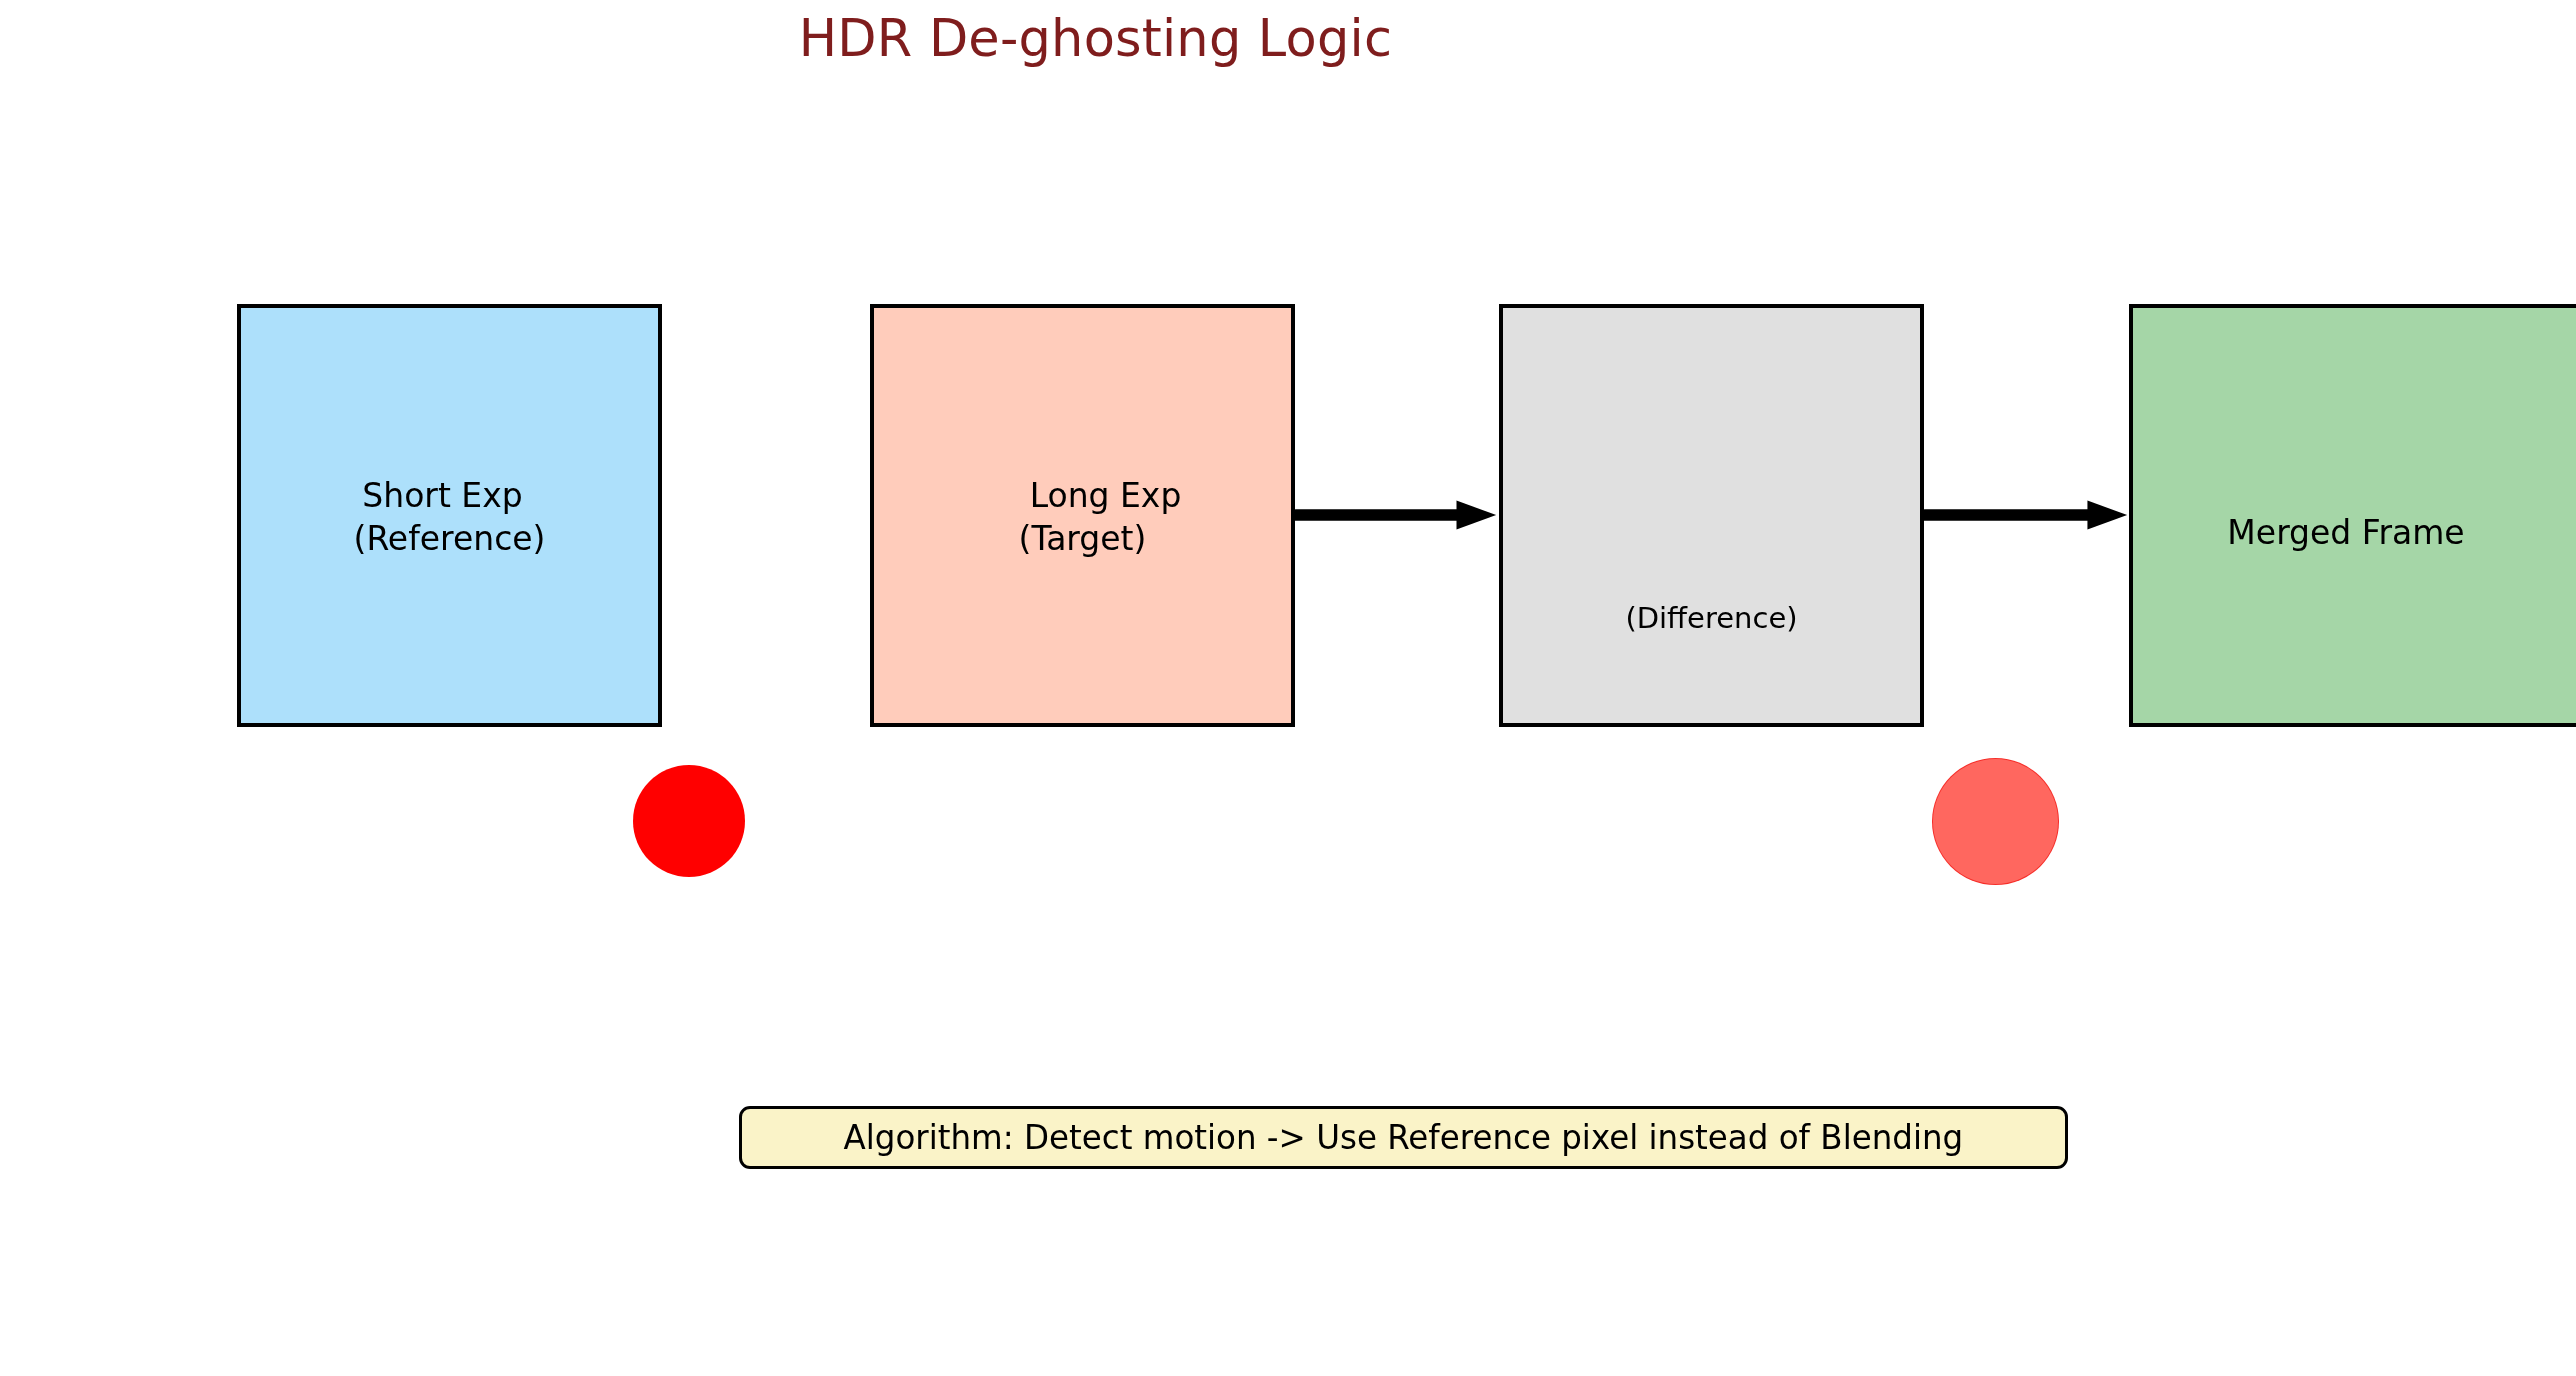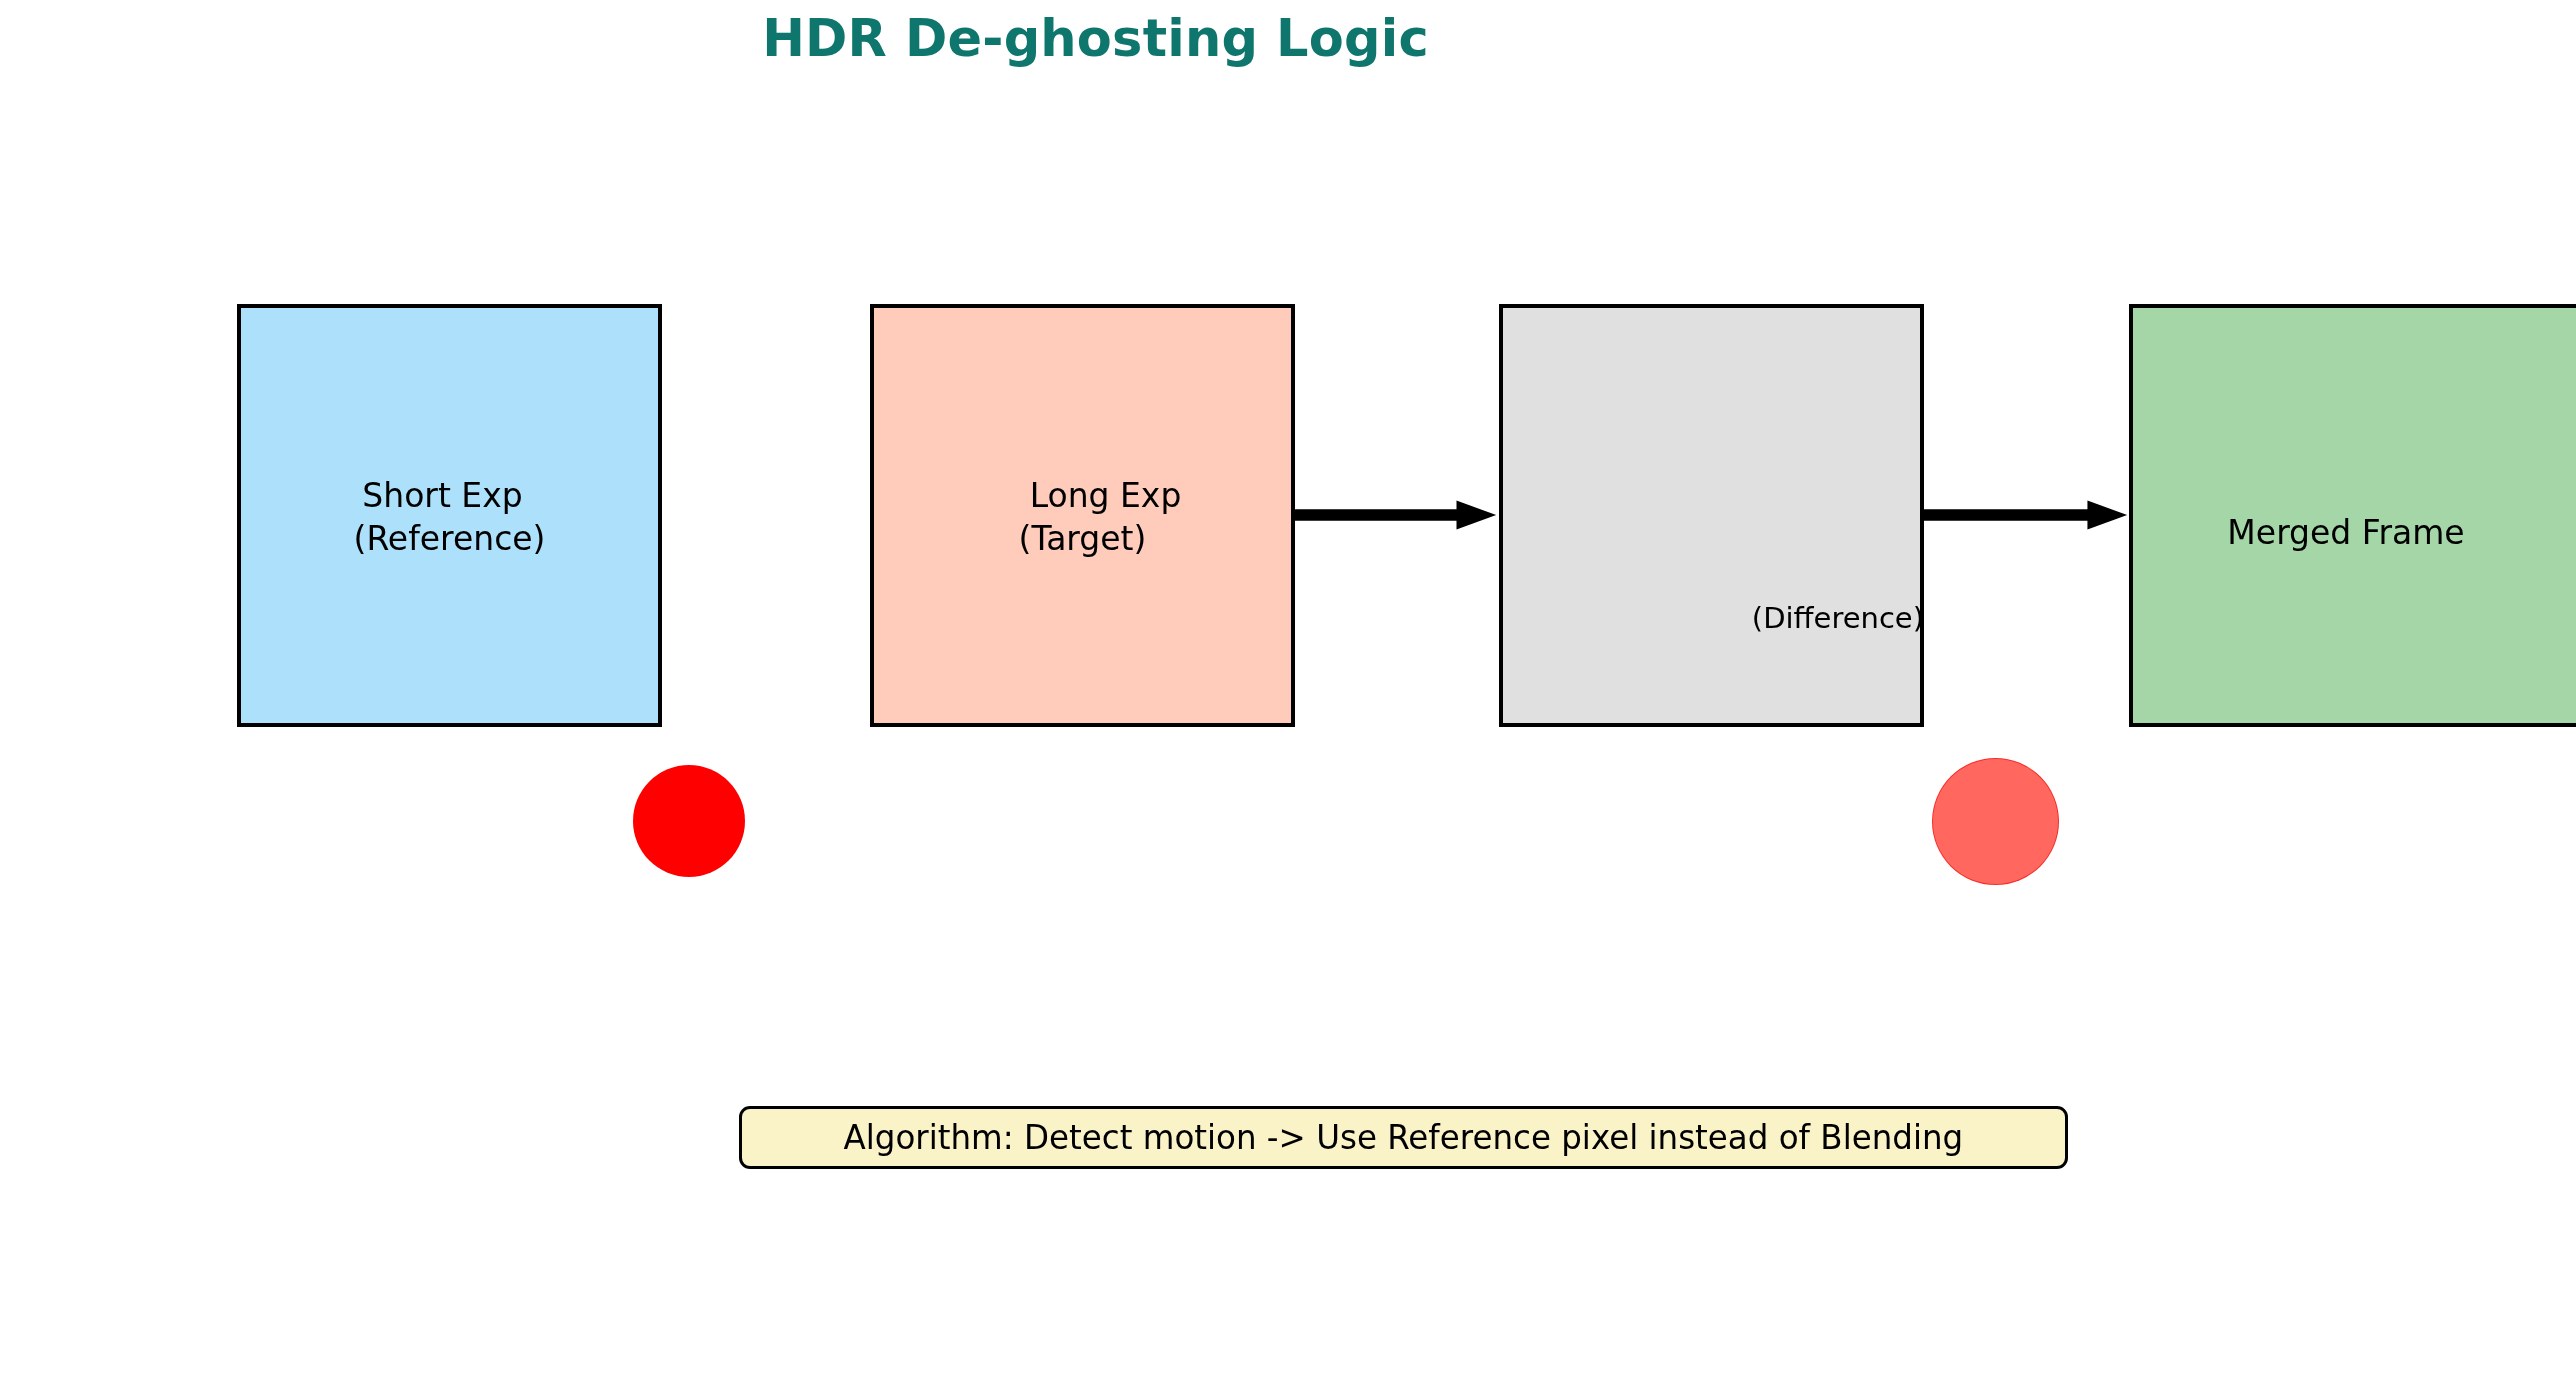--- a/index.html
+++ b/index.html
@@ -24,24 +24,24 @@
   }
 
   
   .title {
     position: absolute;
     left: 0;
     top: 12.7px;
     width: 2191px;
     text-align: center;
     font-size: 51px;
-    font-weight: 700;
+    font-weight: 400;
     letter-spacing: 0.2px;
     line-height: 1.0;
-    color: #0f766e;
+    color: #7f1d1d;
     white-space: nowrap;
   }
 
   
   .frame {
     position: absolute;
     box-sizing: border-box;
     border: 4.5px solid #000000;
   }
   .frame-label {
@@ -130,21 +130,21 @@
   <div class="frame-label label-two-line" style="left:237px; top:475px; width:411px;">Short Exp</div>
   <div class="frame-label label-two-line" style="left:237px; top:518px; width:425px;">(Reference)</div>
 
   <div class="frame" id="frame-long">
     <div class="circle" id="circle-long"></div>
   </div>
   <div class="frame-label label-two-line" style="left:870px; top:475px; width:471px;text-align:center;">Long Exp</div>
   <div class="frame-label label-two-line" style="left:870px; top:518px; width:425px;">(Target)</div>
 
   <div class="frame" id="frame-mask"></div>
-  <div class="frame-label" style="left:1499px; top:597px; width:425px; font-size:29px;text-align:right;">(Difference)</div>
+  <div class="frame-label" style="left:1499px; top:597px; width:425px; font-size:29px;">(Difference)</div>
 
   <div class="frame" id="frame-merged"></div>
   <div class="frame-label" style="left:2129px; top:512px; width:434px;">Merged Frame</div>
 
   <svg class="arrow" id="arrow-1" viewBox="0 0 226 40" preserveAspectRatio="none">
     <line x1="2" y1="20" x2="186" y2="20" stroke="#000000" stroke-width="13" stroke-linecap="round"></line>
     <polygon points="180,4 224,20 180,36" fill="#000000"></polygon>
   </svg>
 
   <svg class="arrow" id="arrow-2" viewBox="0 0 228 40" preserveAspectRatio="none">

